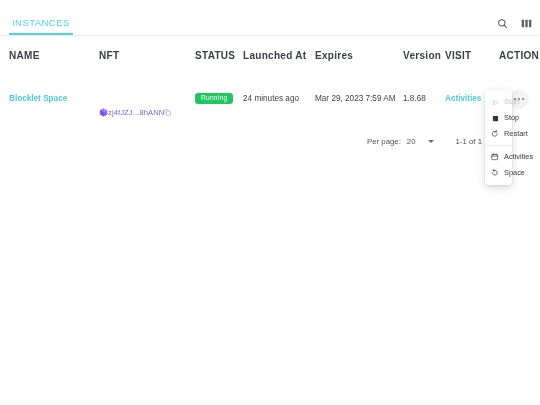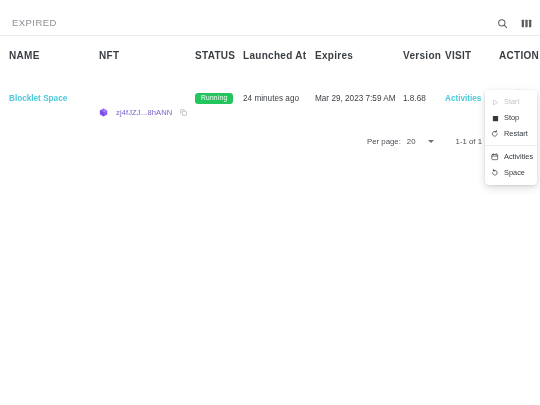--- a/index.html
+++ b/index.html
@@ -95,21 +95,21 @@
   .link {
     color: #4cc9d8;
     cursor: pointer;
     text-decoration: none;
     font-weight: bold;
   }
 
   .nft-cell {
     display: flex;
     align-items: center;
-    gap: 8px;
+    gap: 0;
     margin-top: 28px;
   }
   .nft-hash {
     color: #7b61c9;
     font-size: 7.6px;
     cursor: pointer;
     letter-spacing: 0.1px;
   }
   .copy-btn {
     cursor: pointer;
@@ -177,21 +177,21 @@
     border-right: 3px solid transparent;
     border-top: 3.5px solid #6b7075;
     display: block;
   }
 
   
   .menu {
     position: absolute;
     left: 485px;
     top: 90px;
-    width: 52px;
+    width: 27px;
     background: #ffffff;
     border-radius: 4px;
     box-shadow: 0 3px 10px rgba(0,0,0,0.13), 0 1px 3px rgba(0,0,0,0.10);
     padding: 4px 0;
     box-sizing: border-box;
   }
   .menu-item {
     display: flex;
     align-items: center;
     gap: 5px;
@@ -219,21 +219,21 @@
     height: 1px;
     background: #ededed;
     margin: 3px 0;
   }
 </style>
 </head>
 <body>
 
 <div class="app-header">
   <div class="tabs">
-    <div class="tab">EXPIRED</div>
+    <div class="tab active">INSTANCES</div>
   </div>
   <div class="header-icons">
     <span class="hicon">
       <svg width="11" height="11" viewBox="0 0 16 16" fill="none" stroke="currentColor" stroke-width="1.5">
         <circle cx="7" cy="7" r="4.6"></circle>
         <line x1="10.4" y1="10.4" x2="14" y2="14" stroke-linecap="round"></line>
       </svg>
     </span>
     <span class="hicon">
       <svg width="11" height="11" viewBox="0 0 16 16" fill="currentColor">

